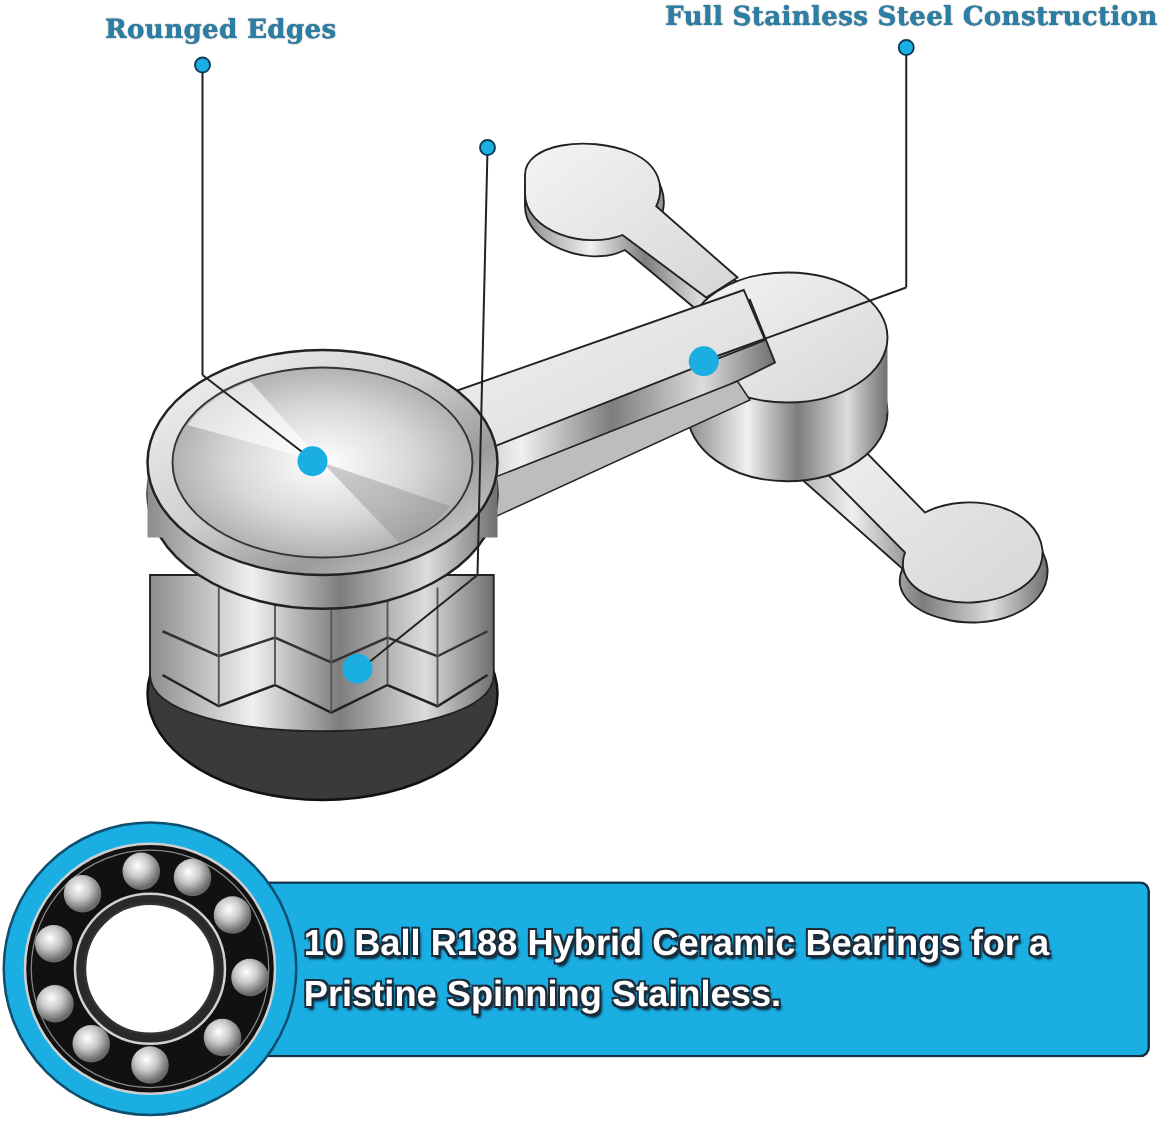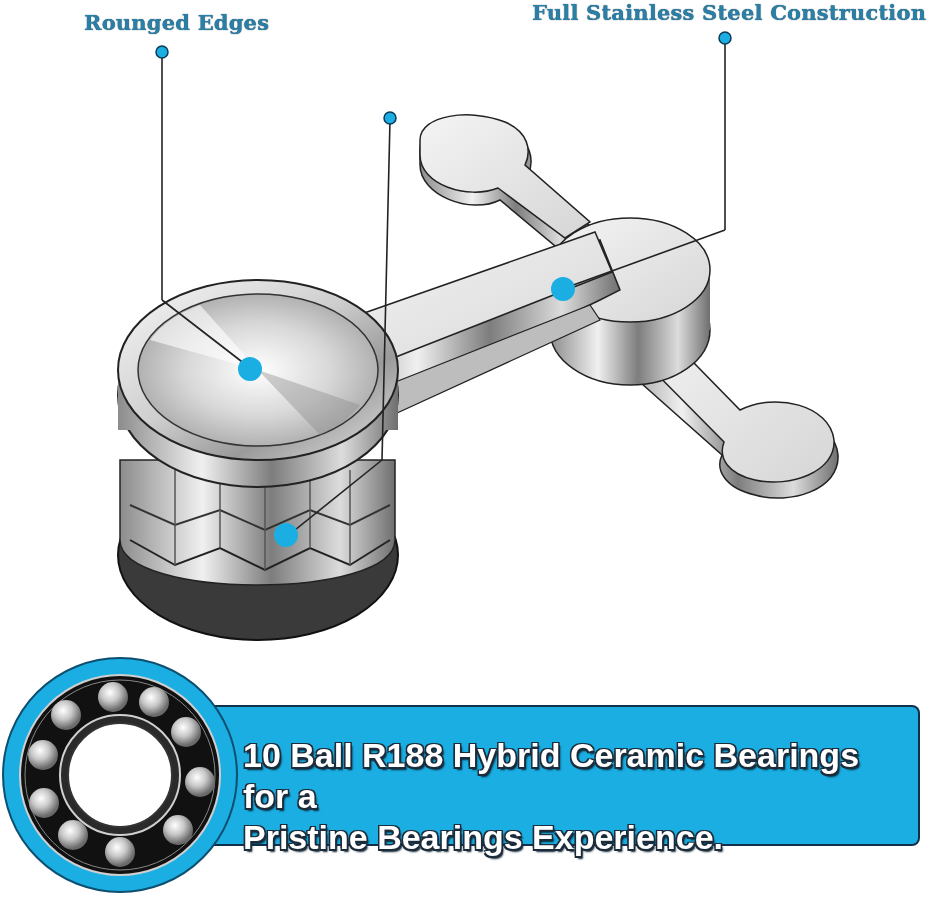--- a/index.html
+++ b/index.html
@@ -13,21 +13,21 @@
       color: #2a7fa6; letter-spacing: 0.2px;
       text-shadow: 0 0 1px #0b2a3a;
     }
     .banner {
       position: absolute; left: 212px; top: 705px; width: 708px; height: 141px;
       background: #1aaee3; border: 2px solid #12304a; border-left: none;
       border-radius: 0 8px 8px 0; box-sizing: border-box;
     }
     .banner-text {
       position: absolute; left: 243px; top: 735px; width: 670px;
-      font-family: "Liberation Sans", sans-serif; font-weight: bold; font-size: 34px;
+      font-family: "Liberation Sans", sans-serif; font-weight: bold; font-size: 29px;
       line-height: 41px; color: #ffffff;
       text-shadow: -1.5px -1.5px 0 #1c2c3a, 1.5px -1.5px 0 #1c2c3a,
                    -1.5px 1.5px 0 #1c2c3a, 1.5px 1.5px 0 #1c2c3a, 2px 3px 2px #0b2030;
     }
     .bearing-wrap { position: absolute; left: 0; top: 655px; width: 240px; height: 240px; }
   </style>
 </head>
 <body>
 
 <div class="canvas">
@@ -124,21 +124,21 @@
       <circle cx="286" cy="535" r="12" fill="#1aaee3"></circle>
     </g>
   </svg>
 
   <div class="callout-label" style="left:84px; top:10px;">Rounged Edges</div>
   <div class="callout-label" style="left:532px; top:0px;">Full Stainless Steel Construction</div>
 
   <div class="banner"></div>
   <div class="banner-text">
     <div>10 Ball R188 Hybrid Ceramic Bearings for a</div>
-    <div>Pristine Bearings Experience.</div>
+    <div>Pristine Spinning Stainless.</div>
   </div>
 
   <div class="bearing-wrap">
     <svg width="240" height="240" viewBox="0 0 240 240">
       <defs>
         <radialGradient id="ball" cx="0.4" cy="0.35" r="0.6">
           <stop offset="0" stop-color="#ffffff"></stop>
           <stop offset="0.5" stop-color="#c8c8c8"></stop>
           <stop offset="1" stop-color="#6a6a6a"></stop>
         </radialGradient>

